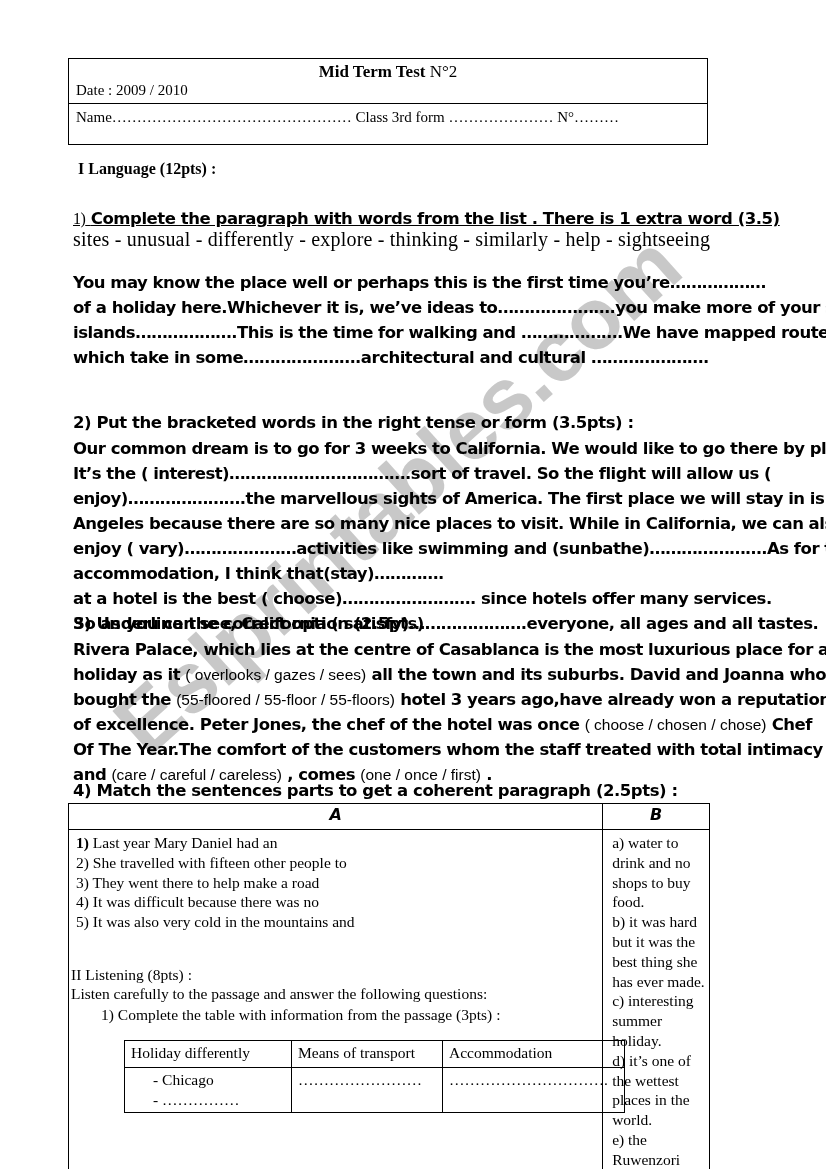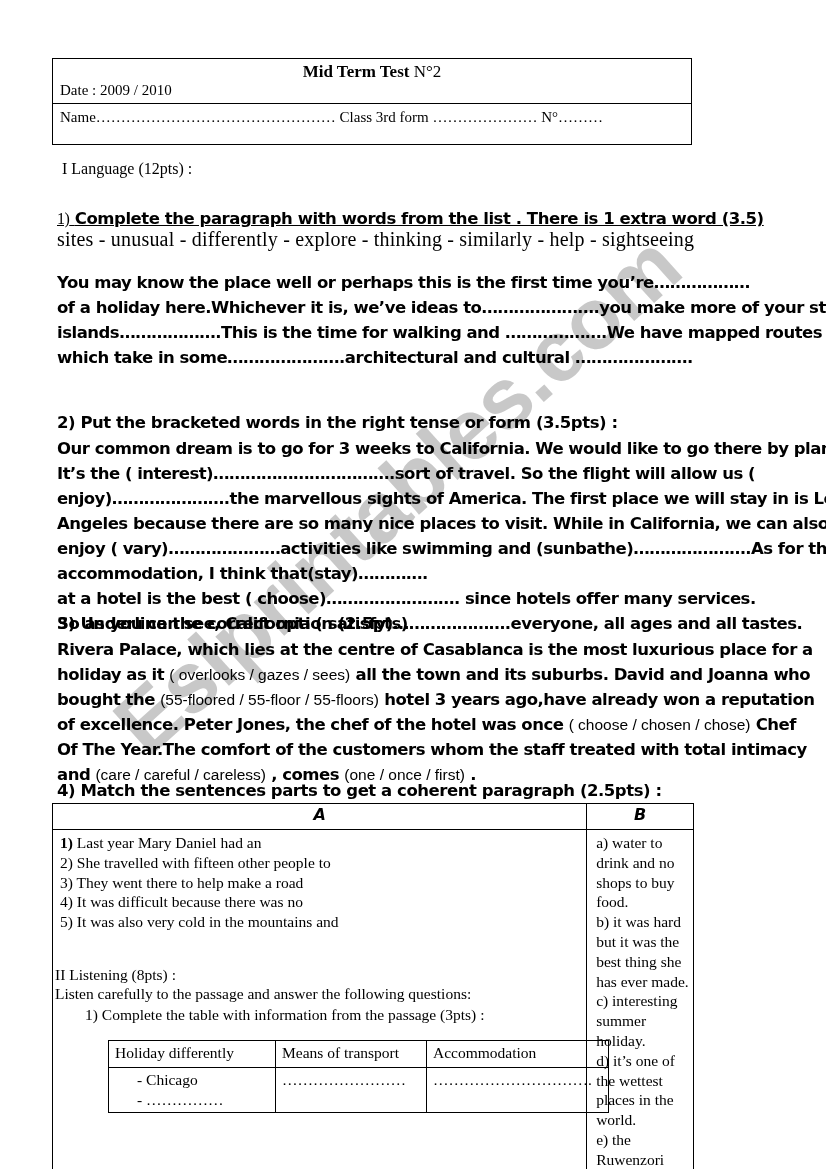--- a/index.html
+++ b/index.html
@@ -37,21 +37,21 @@
     font-size: 86px;
     letter-spacing: -1px;
     color: #c6c6c6;
     white-space: nowrap;
     opacity: 0.95;
   }
 
   
   #page {
     position: absolute;
-    left: 0; top: 0;
+    left: 16px; top: 0;
     width: 752px; height: 1169px;
     z-index: 10;
   }
 
   
   .header-table {
     position: absolute;
     left: 52px;
     top: 58px;
     width: 640px;
@@ -88,21 +88,21 @@
     padding: 3px 0 0 7px;
     font-size: 15px;
     line-height: 20px;
     white-space: nowrap;
   }
 
   
   .section-heading {
     position: absolute;
     left: 62px;
-    font-weight: normal;
+    font-weight: bold;
     font-size: 16px;
     white-space: nowrap;
     text-align: center;
   }
   #heading-language { top: 160px; }
 
   
   .comic {
     font-family: "DejaVu Sans", "Liberation Sans", sans-serif;
     font-weight: bold;

